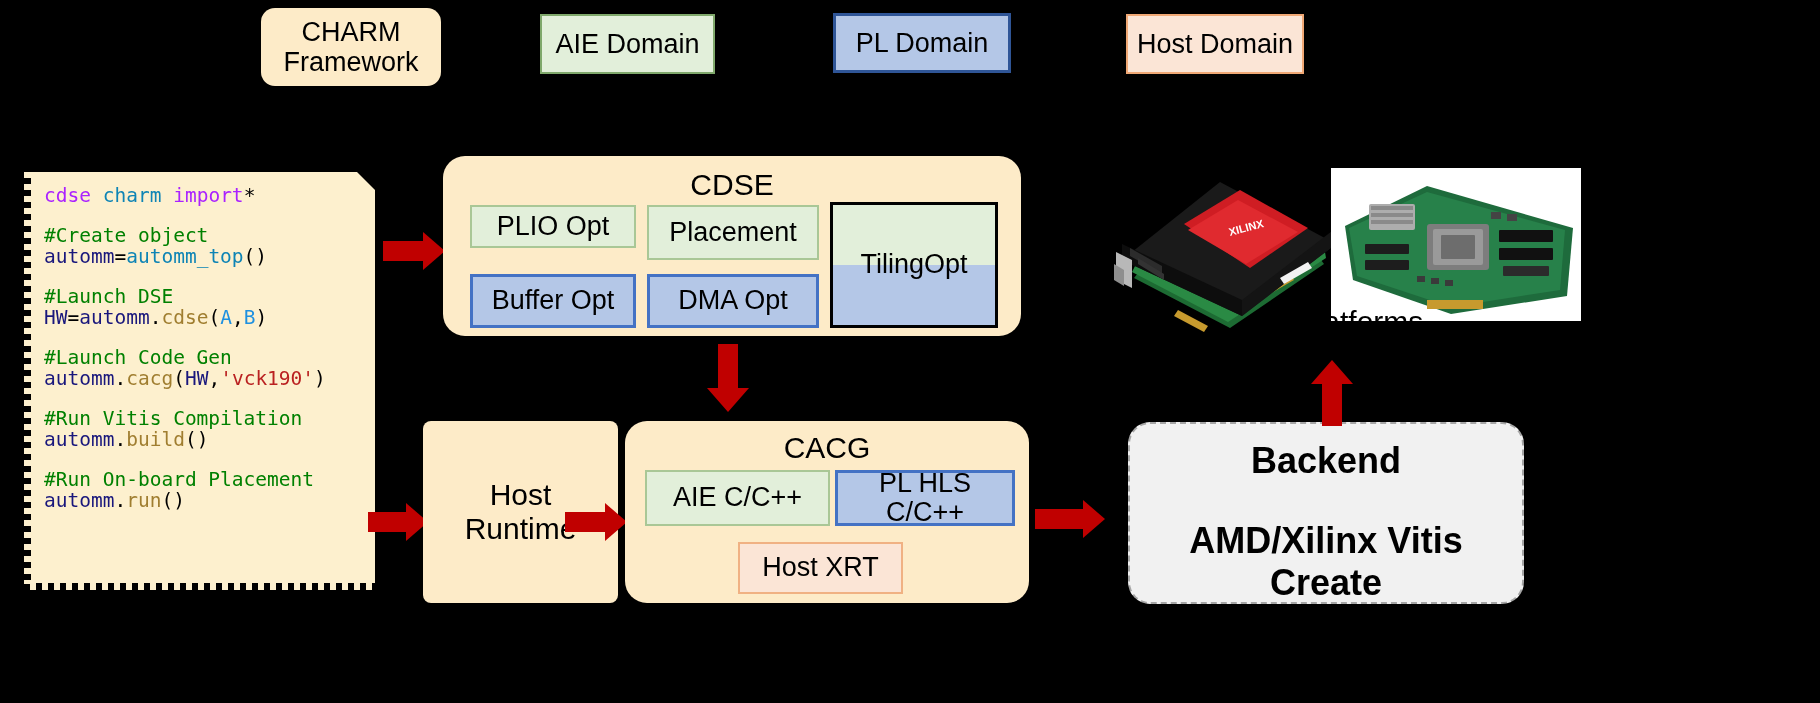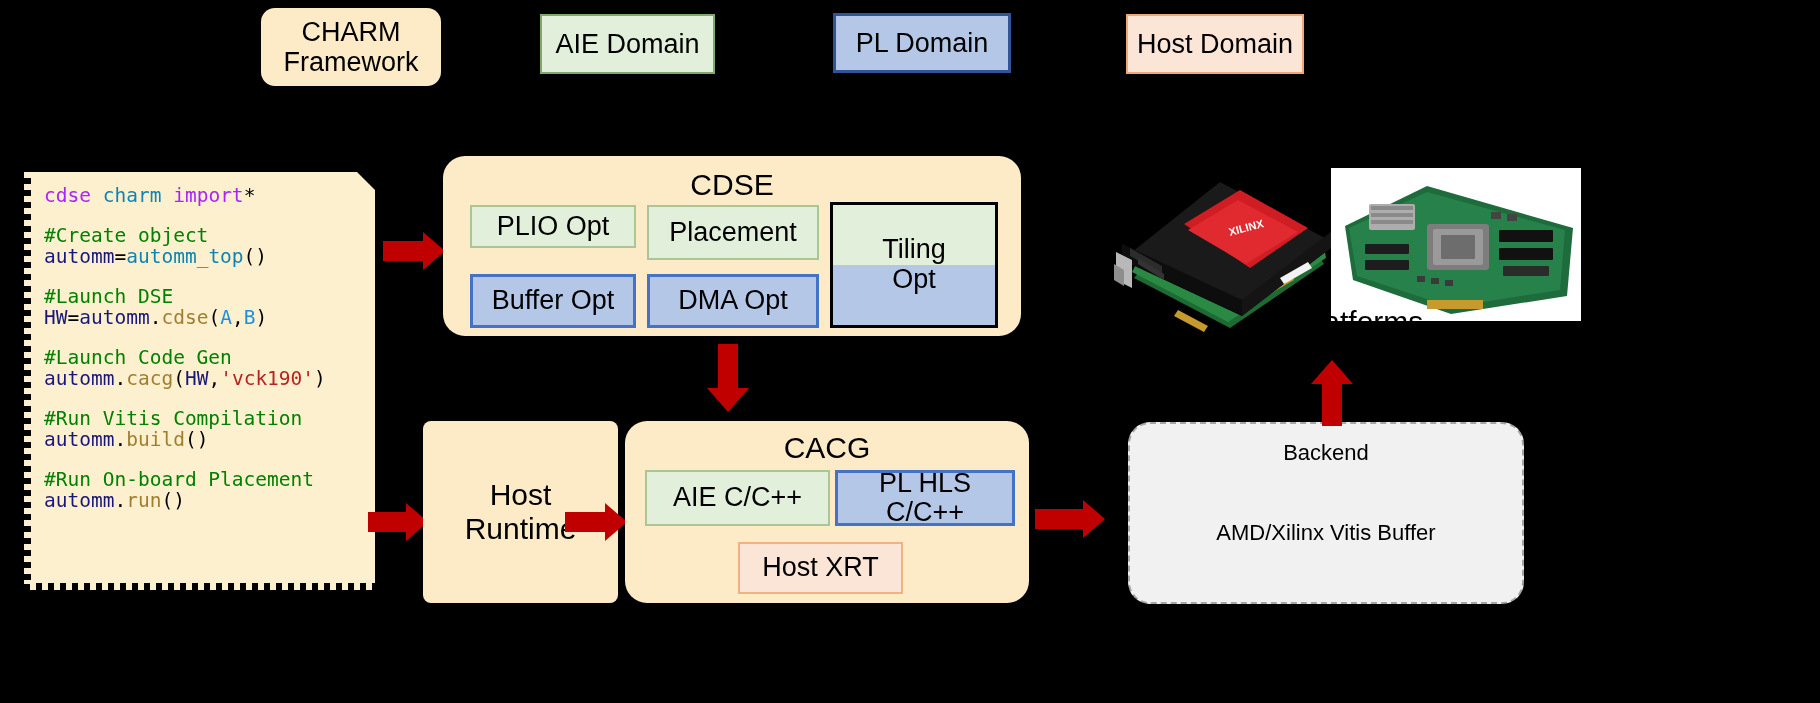--- a/index.html
+++ b/index.html
@@ -94,21 +94,21 @@
     background:#FDEBC8;border-radius:8px;
     display:flex;align-items:center;justify-content:center;
     text-align:center;font-size:30px;color:#000000;line-height:1.15;
   }
 
   #backend-panel{
     background:#F1F1F1;border:2.5px dashed #A6A6A6;border-radius:22px;
   }
   .backend-line{
     position:absolute;left:0;right:0;text-align:center;
-    font-size:22px;color:#000;
+    font-size:36px;color:#000;font-weight:bold;
   }
 
   
   .arrow-r, .arrow-d, .arrow-u{position:absolute;}
   .arrow-r .shaft{position:absolute;background:#C00000;}
   .arrow-r .head{
     position:absolute;width:0;height:0;
     border-top:19px solid transparent;border-bottom:19px solid transparent;
     border-left:22px solid #C00000;
   }
@@ -197,21 +197,21 @@
   </div>
   <div class="abs chip chip-green" style="left:647px;top:205px;width:172px;height:55px;">
     <span>Placement</span>
   </div>
   <div class="abs chip chip-blue" style="left:470px;top:274px;width:166px;height:54px;">
     <span>Buffer Opt</span>
   </div>
   <div class="abs chip chip-blue" style="left:647px;top:274px;width:172px;height:54px;">
     <span>DMA Opt</span>
   </div>
-  <div class="abs chip-split" style="left:830px;top:202px;width:168px;height:126px;flex-direction:column;line-height:1.1;">
+  <div class="abs chip-split" style="left:830px;top:202px;width:168px;height:126px;line-height:1.1;">
     <span>Tiling</span>
     <span>Opt</span>
   </div>
 
   <div class="arrow-d" style="left:707px;top:344px;width:42px;height:68px;">
     <div class="shaft" style="left:11px;top:0;width:20px;height:46px;"></div>
     <div class="head" style="left:0;top:44px;"></div>
   </div>
 
   <div class="abs host-runtime" style="left:423px;top:421px;width:195px;height:182px;flex-direction:column;">
@@ -238,21 +238,21 @@
     <span>Host XRT</span>
   </div>
 
   <div class="arrow-r" style="left:1035px;top:500px;width:72px;height:38px;">
     <div class="shaft" style="left:0;top:9px;width:50px;height:20px;"></div>
     <div class="head" style="left:48px;top:0;"></div>
   </div>
 
   <div class="abs" id="backend-panel" style="left:1128px;top:422px;width:396px;height:182px;">
     <div class="backend-line" style="top:16px;">Backend</div>
-    <div class="backend-line" style="top:96px;">AMD/Xilinx Vitis Buffer</div>
+    <div class="backend-line" style="top:96px;">AMD/Xilinx Vitis Create</div>
   </div>
 
   <div class="arrow-u" style="left:1311px;top:360px;width:42px;height:66px;">
     <div class="shaft" style="left:11px;top:22px;width:20px;height:44px;"></div>
     <div class="head" style="left:0;top:0;"></div>
   </div>
 
   <div id="fpga-card" style="left:1112px;top:160px;width:230px;height:175px;">
     <svg width="230" height="175" viewBox="0 0 230 175">
 

